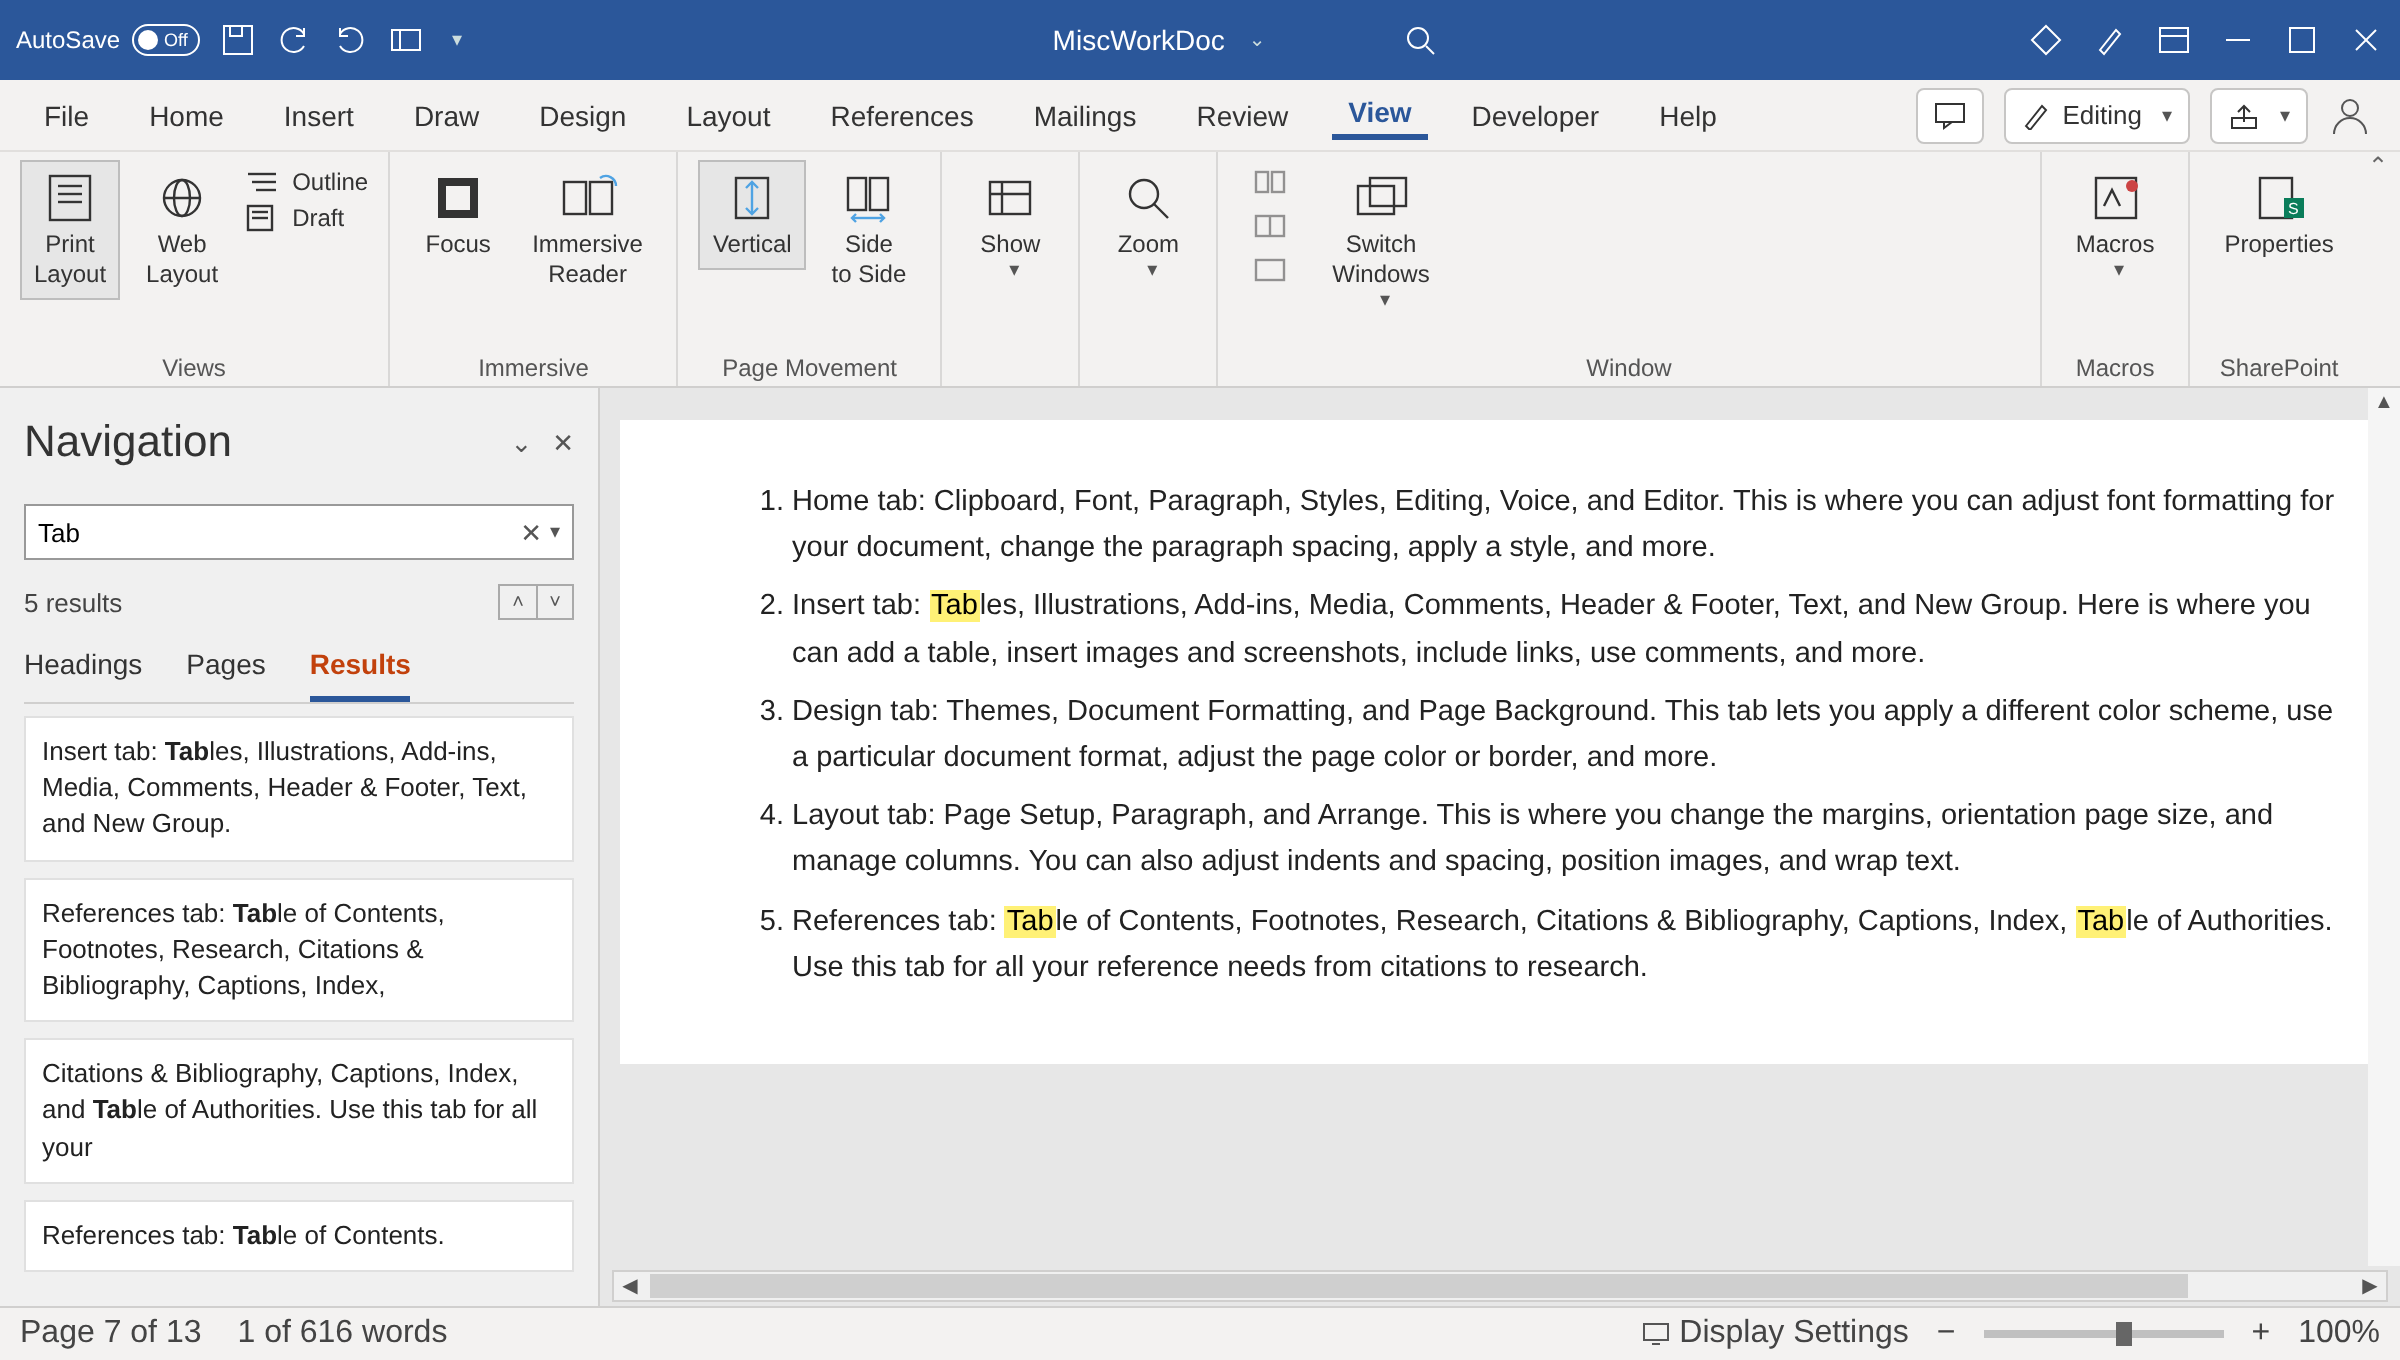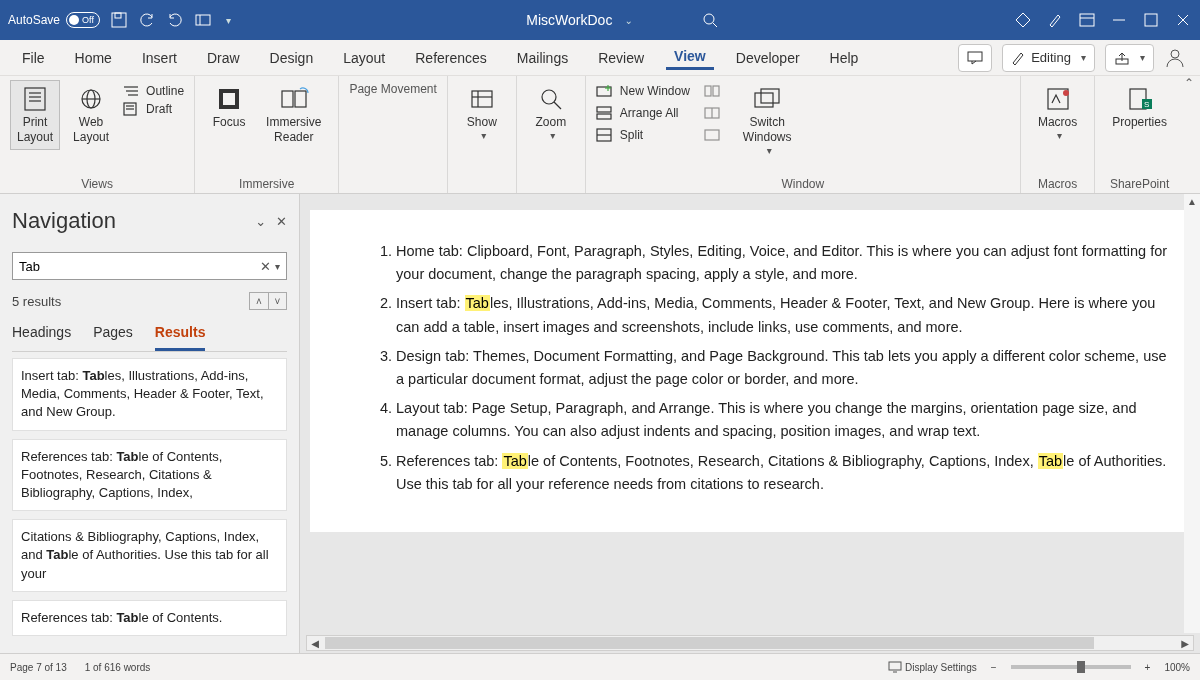--- a/index.html
+++ b/index.html
@@ -58,21 +58,21 @@
   .page { background:#fff; margin:16px 10px; padding:30px 22px 30px 60px; font-size:14.5px; line-height:1.6; color:#222; }
   .page ol { list-style: decimal; padding-left: 26px; }
   .page li { margin-bottom:6px; }
   mark { background:#fff176; padding:0 1px; }
   .hscroll { position:absolute; left:6px; right:6px; bottom:2px; height:16px; background:#f0f0f0; border:1px solid #d0cfce; display:flex; align-items:center; }
   .hscroll .arrow { width:16px; text-align:center; color:#555; font-size:10px; cursor:pointer; }
   .hscroll .track { flex:1; position:relative; height:100%; }
   .hscroll .thumb { position:absolute; left:2px; width:90%; top:1px; bottom:1px; background:#cfcfcf; }
   .vscroll { position:absolute; right:0; top:0; bottom:20px; width:16px; background:#f5f5f5; }
   .vscroll .arrow { height:16px; text-align:center; font-size:10px; color:#555; cursor:pointer; line-height:16px; }
-  .statusbar { height:27px; background:#f3f2f1; border-top:1px solid #d0cfce; display:flex; align-items:center; padding:0 10px; font-size:10px; color:#444; gap:18px; }
+  .statusbar { height:27px; background:#f3f2f1; border-top:1px solid #d0cfce; display:flex; align-items:center; padding:0 10px; font-size:16px; color:#444; gap:18px; }
   .statusbar .right { margin-left:auto; display:flex; align-items:center; gap:14px;padding-left:12px; }
   .slider { width:120px; height:4px; background:#c0c0c0; position:relative; }
   .slider .knob { position:absolute; left:55%; top:-4px; width:8px; height:12px; background:#666; }
   .collapse-caret { margin-left:auto; padding-right:6px; color:#666; font-size:12px; cursor:pointer; }
 </style>
 </head>
 <body>
 
 <div class="titlebar">
   <div class="left">
@@ -229,20 +229,41 @@
             <rect x="4" y="6" width="11" height="16"></rect>
             <rect x="17" y="6" width="11" height="16"></rect>
             <path d="M22 4 A5 5 0 0 1 30 8" stroke="#4fa3e3"></path>
           </svg>
           <span>Immersive<br>Reader</span>
         </div>
     </div>
     <div class="label">Immersive</div>
   </div>
   <div class="group">
+    <div class="items">
+      <div class="rbtn active">
+          <svg class="ic">
+            <rect x="8" y="4" width="16" height="20"></rect>
+            <line x1="16" y1="6" x2="16" y2="22" stroke="#4fa3e3"></line>
+            <path d="M13 9 L16 6 L19 9" stroke="#4fa3e3"></path>
+            <path d="M13 19 L16 22 L19 19" stroke="#4fa3e3"></path>
+          </svg>
+          <span>Vertical</span>
+        </div>
+      <div class="rbtn">
+          <svg class="ic">
+            <rect x="6" y="4" width="9" height="16"></rect>
+            <rect x="17" y="4" width="9" height="16"></rect>
+            <line x1="8" y1="24" x2="24" y2="24" stroke="#4fa3e3"></line>
+            <path d="M10 22 L8 24 L10 26" stroke="#4fa3e3"></path>
+            <path d="M22 22 L24 24 L22 26" stroke="#4fa3e3"></path>
+          </svg>
+          <span>Side<br>to Side</span>
+        </div>
+    </div>
     <div class="label">Page Movement</div>
   </div>
   <div class="group">
     <div class="items">
         <div class="rbtn">
           <svg class="ic">
             <rect x="6" y="6" width="20" height="16"></rect>
             <line x1="6" y1="12" x2="26" y2="12"></line>
             <line x1="12" y1="6" x2="12" y2="22"></line>
           </svg>
@@ -260,44 +281,20 @@
             <line x1="19" y1="17" x2="26" y2="24"></line>
           </svg>
           <span>Zoom</span>
           <span class="chev" style="color:#555">▾</span>
         </div>
       </div>
     <div class="label"></div>
   </div>
   <div class="group" style="flex:1">
     <div class="items">
-      <div class="small-list" style="gap:8px">
-        <div class="small-item">
-            <svg>
-              <rect x="1" y="3" width="14" height="9"></rect>
-              <line x1="12" y1="1" x2="12" y2="7" stroke="#4a4"></line>
-              <line x1="9" y1="4" x2="15" y2="4" stroke="#4a4"></line>
-            </svg>
-            <span>New Window</span>
-          </div>
-        <div class="small-item">
-            <svg>
-              <rect x="1" y="1" width="14" height="5"></rect>
-              <rect x="1" y="8" width="14" height="5"></rect>
-            </svg>
-            <span>Arrange All</span>
-          </div>
-        <div class="small-item">
-            <svg>
-              <rect x="1" y="1" width="14" height="12"></rect>
-              <line x1="1" y1="7" x2="15" y2="7"></line>
-            </svg>
-            <span>Split</span>
-          </div>
-      </div>
       <div class="small-list" style="gap:8px;margin-left:8px">
         <div class="small-item" style="opacity:.5">
             <svg>
               <rect x="1" y="2" width="6" height="10"></rect>
               <rect x="9" y="2" width="6" height="10"></rect>
             </svg>
           </div>
         <div class="small-item" style="opacity:.5">
             <svg>
               <rect x="1" y="2" width="14" height="10"></rect>

